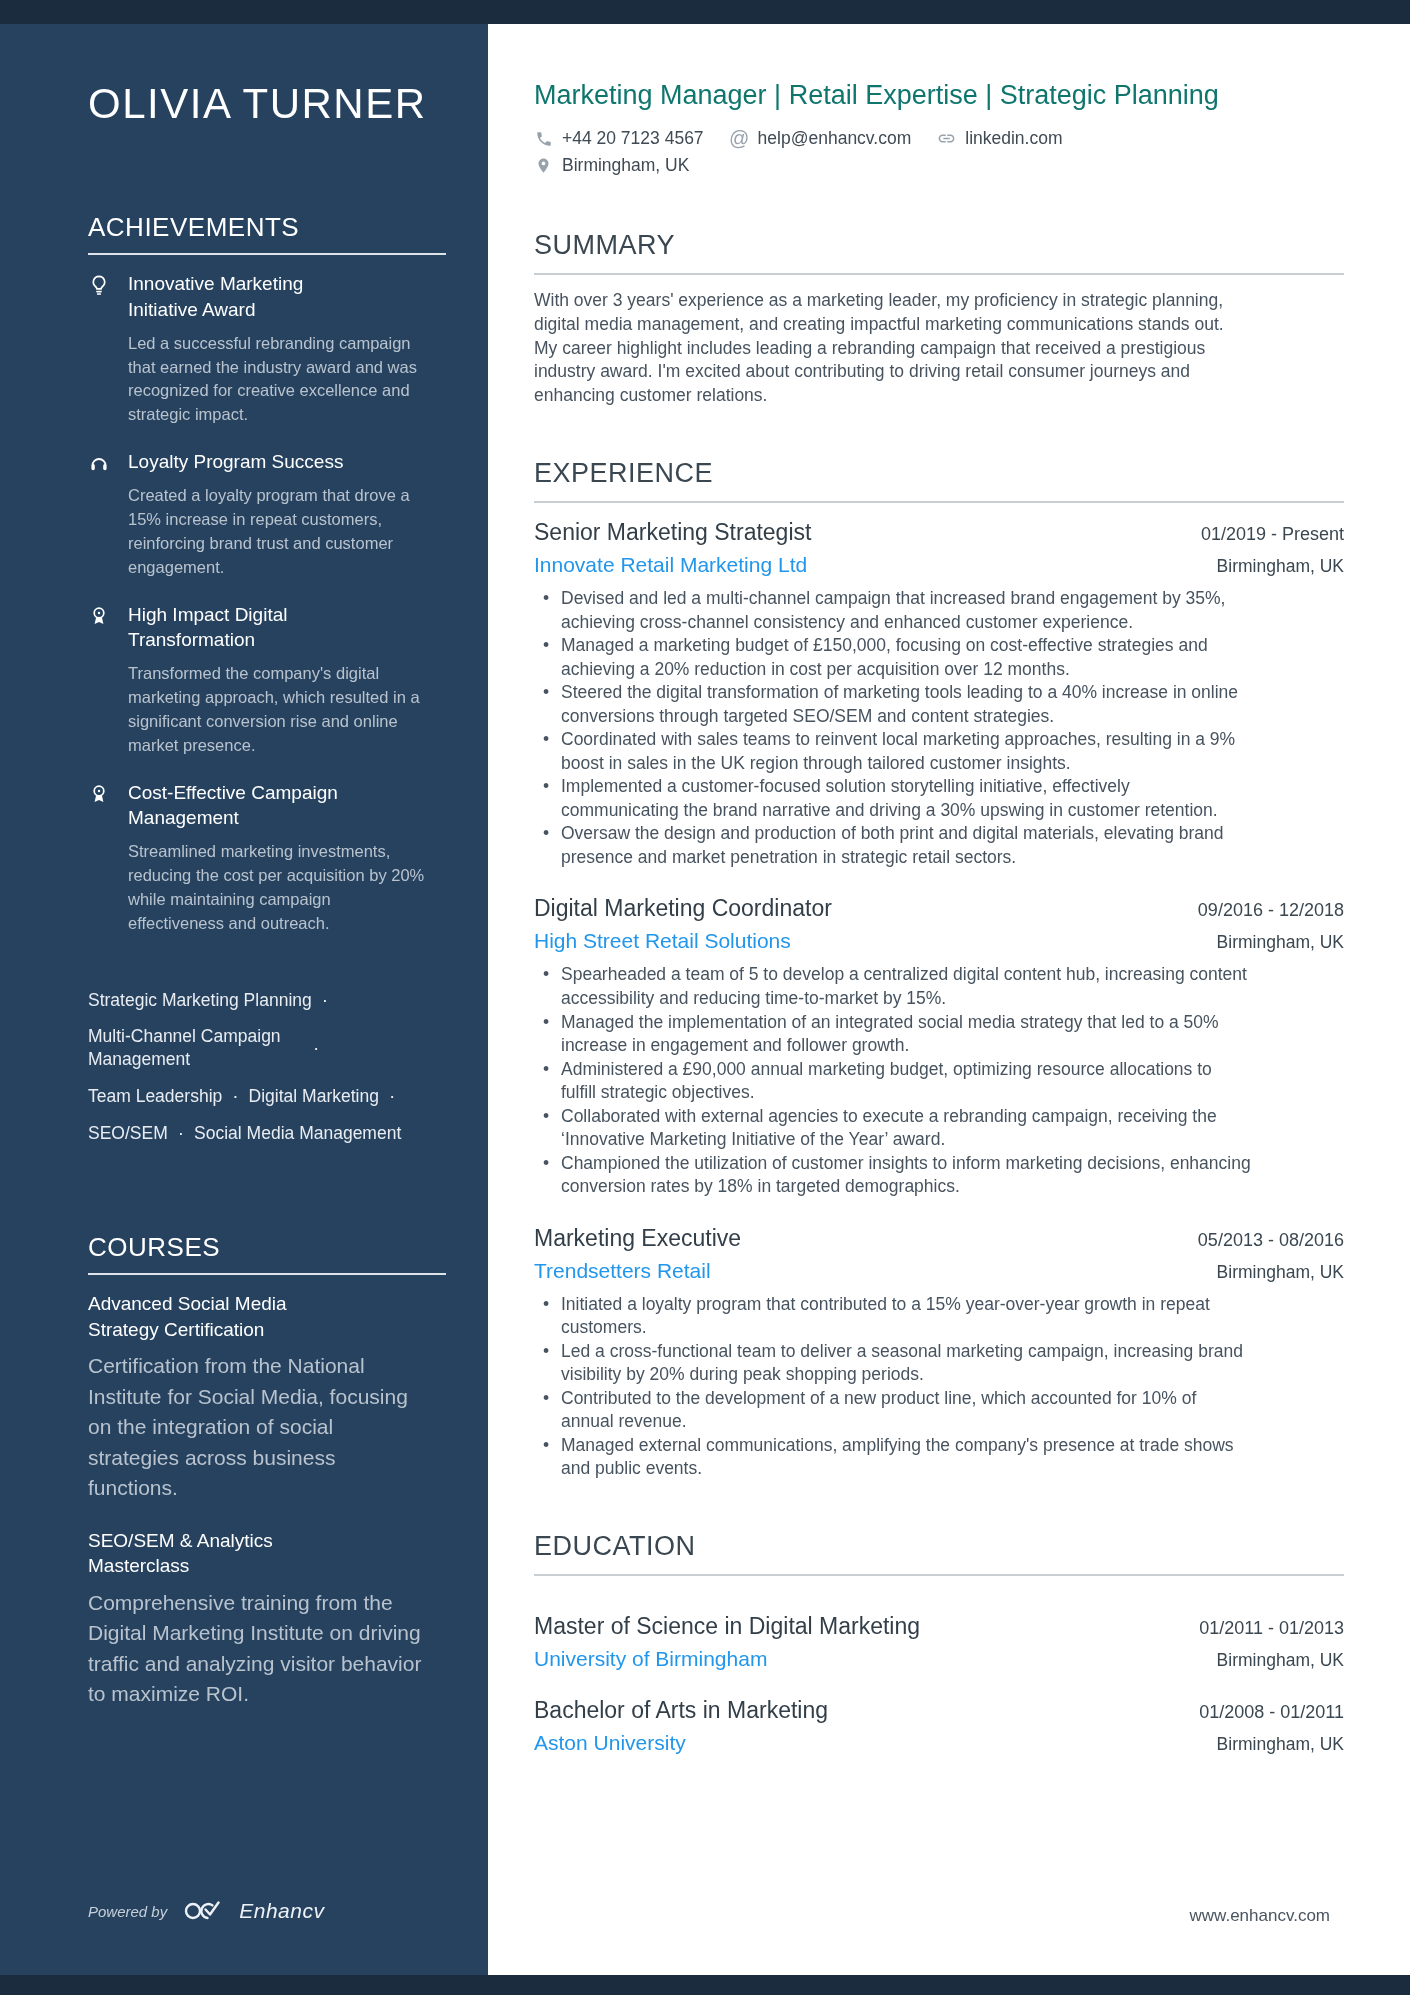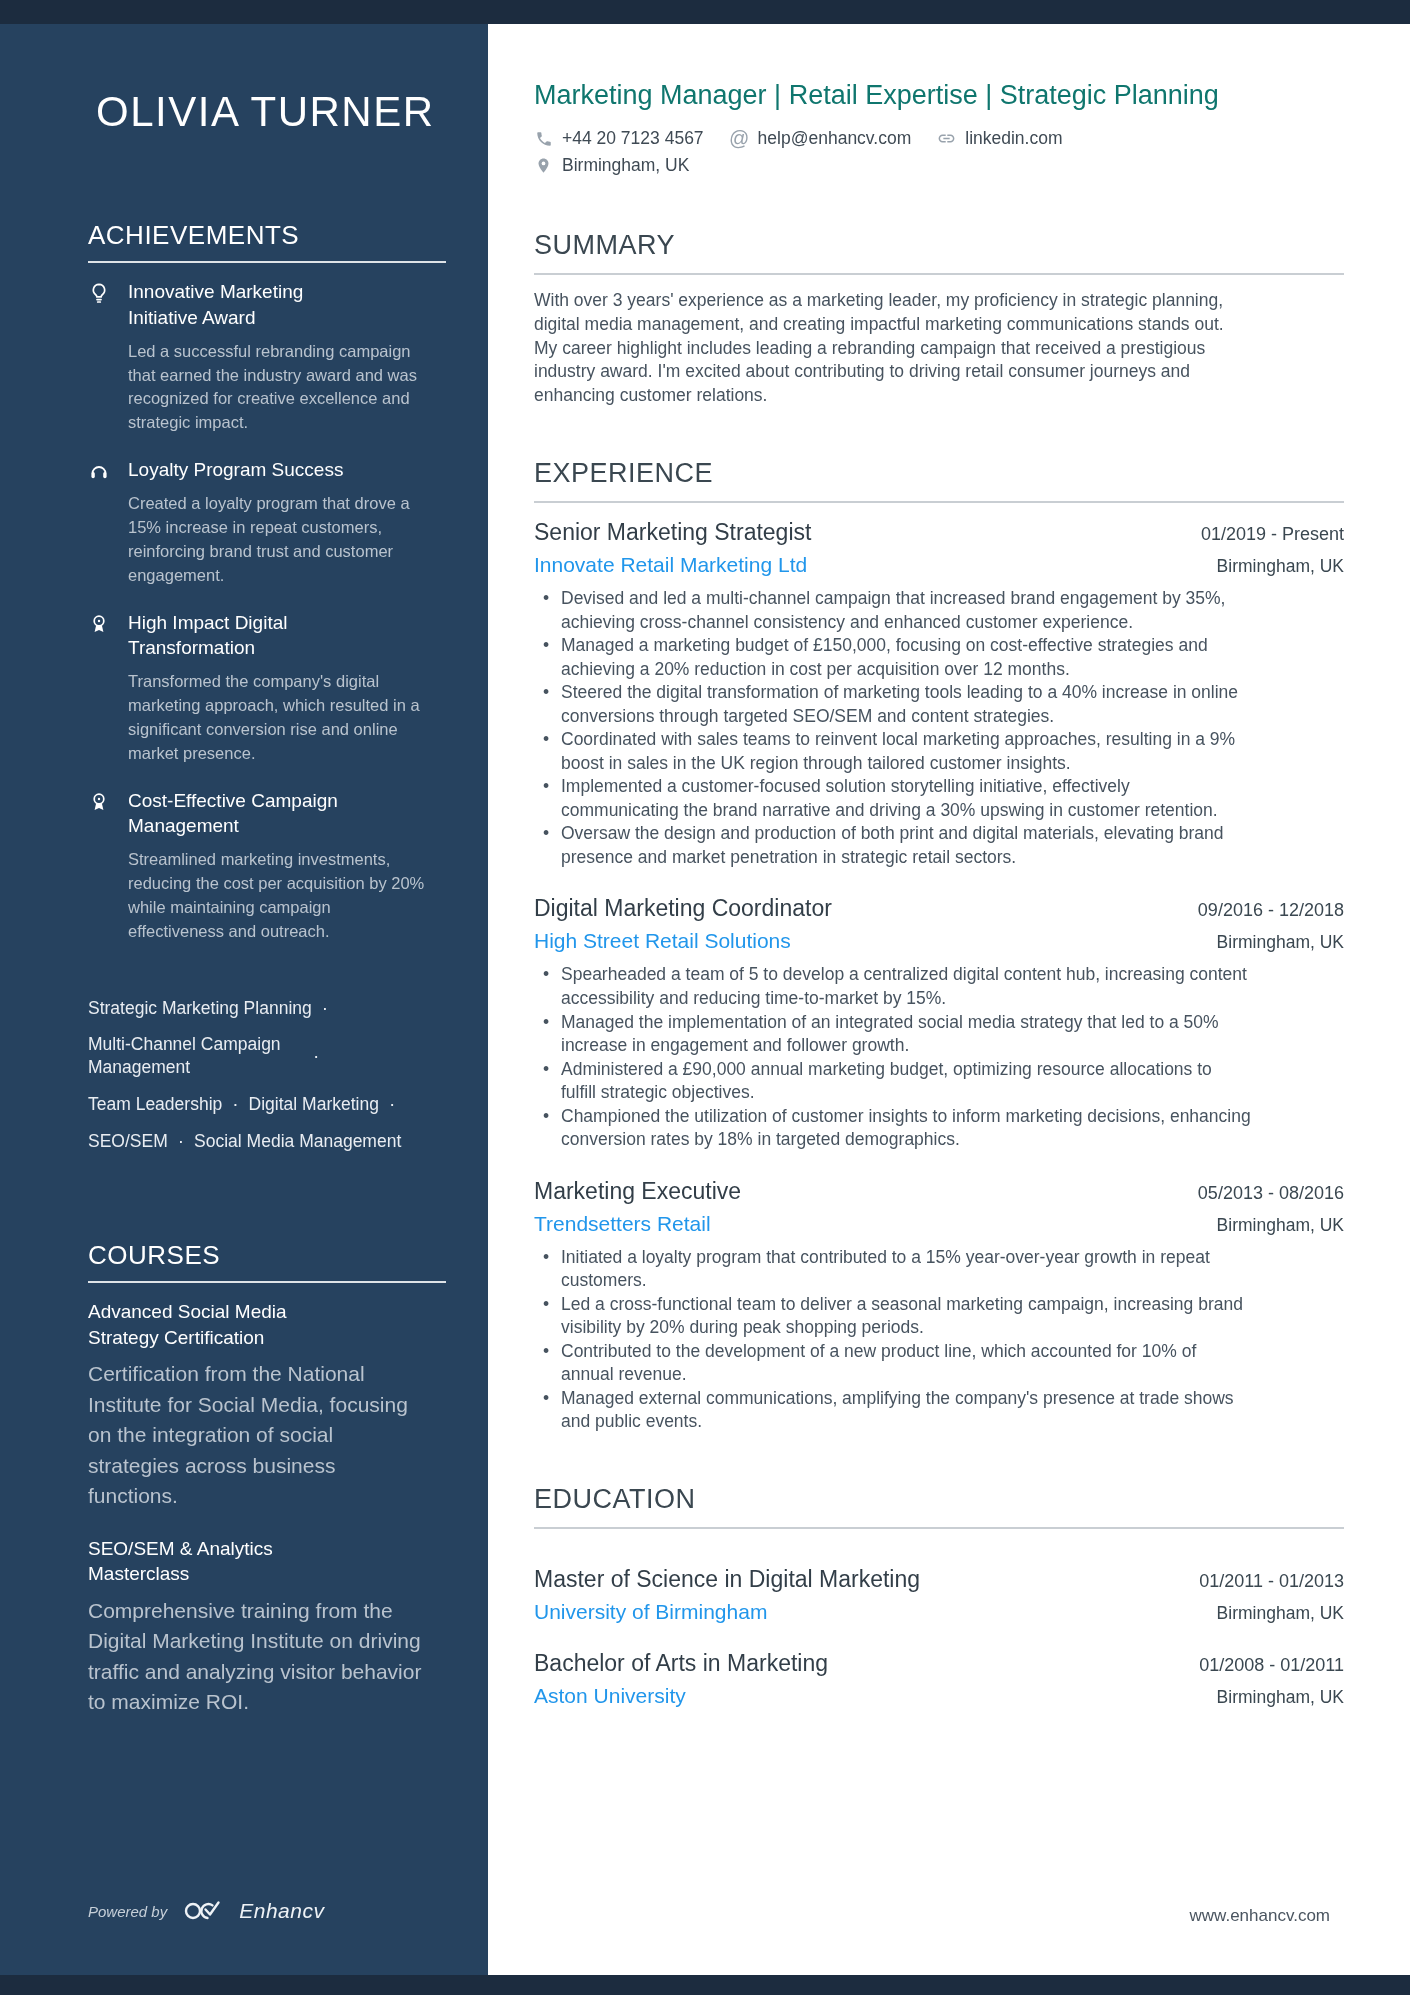--- a/index.html
+++ b/index.html
@@ -6,21 +6,21 @@
   .page{position:relative;width:1410px;height:1995px;background:#ffffff;
         font-family:"Liberation Sans","DejaVu Sans",sans-serif;overflow:hidden;margin:0 auto;}
 
   
   .topbar{position:absolute;left:0;top:0;width:100%;height:24px;background:#1c2c3f;z-index:4;}
   .bottombar{position:absolute;left:0;bottom:0;width:100%;height:20px;background:#1c2c3f;z-index:4;}
 
   
   .sidebar{position:absolute;left:0;top:24px;bottom:0;width:488px;background:#26425f;
            box-sizing:border-box;padding:56px 42px 0 88px;color:#ffffff;}
-  .name{font-size:42px;line-height:1.15;font-weight:500;letter-spacing:1.5px;margin:8px;color:#ffffff;}
+  .name{font-size:42px;line-height:1.15;font-weight:500;letter-spacing:1.5px;margin:0;color:#ffffff;}
   .side-section{display:block;}
   .sec-ach{margin-top:84px;}
   .sec-skills{margin-top:52px;}
   .sec-courses{margin-top:86px;}
   .side-h2{font-size:26px;font-weight:500;letter-spacing:.5px;margin:0;padding-bottom:10px;
            border-bottom:2px solid rgba(255,255,255,.85);color:#ffffff;}
   .ach{display:flex;margin-top:16px;}
   .ach + .ach{margin-top:22px;}
   .ach-ico{flex:0 0 40px;padding-top:3px;}
   .ach-title{font-size:19px;line-height:1.35;font-weight:500;margin:0;max-width:230px;color:#ffffff;}
@@ -241,20 +241,21 @@
           <span class="job-dates">09/2016 - 12/2018</span>
         </div>
         <div class="row-split row2">
           <h4 class="job-company" style="margin:0">High Street Retail Solutions</h4>
           <span class="job-loc">Birmingham, UK</span>
         </div>
         <ul class="bullets">
           <li>Spearheaded a team of 5 to develop a centralized digital content hub, increasing content accessibility and reducing time-to-market by 15%.</li>
           <li>Managed the implementation of an integrated social media strategy that led to a 50% increase in engagement and follower growth.</li>
           <li>Administered a £90,000 annual marketing budget, optimizing resource allocations to fulfill strategic objectives.</li>
+          <li>Collaborated with external agencies to execute a rebranding campaign, receiving the ‘Innovative Marketing Initiative of the Year’ award.</li>
           <li>Championed the utilization of customer insights to inform marketing decisions, enhancing conversion rates by 18% in targeted demographics.</li>
         </ul>
       </div>
 
       <div class="job">
         <div class="row-split">
           <h3 class="job-role">Marketing Executive</h3>
           <span class="job-dates">05/2013 - 08/2016</span>
         </div>
         <div class="row-split row2">

